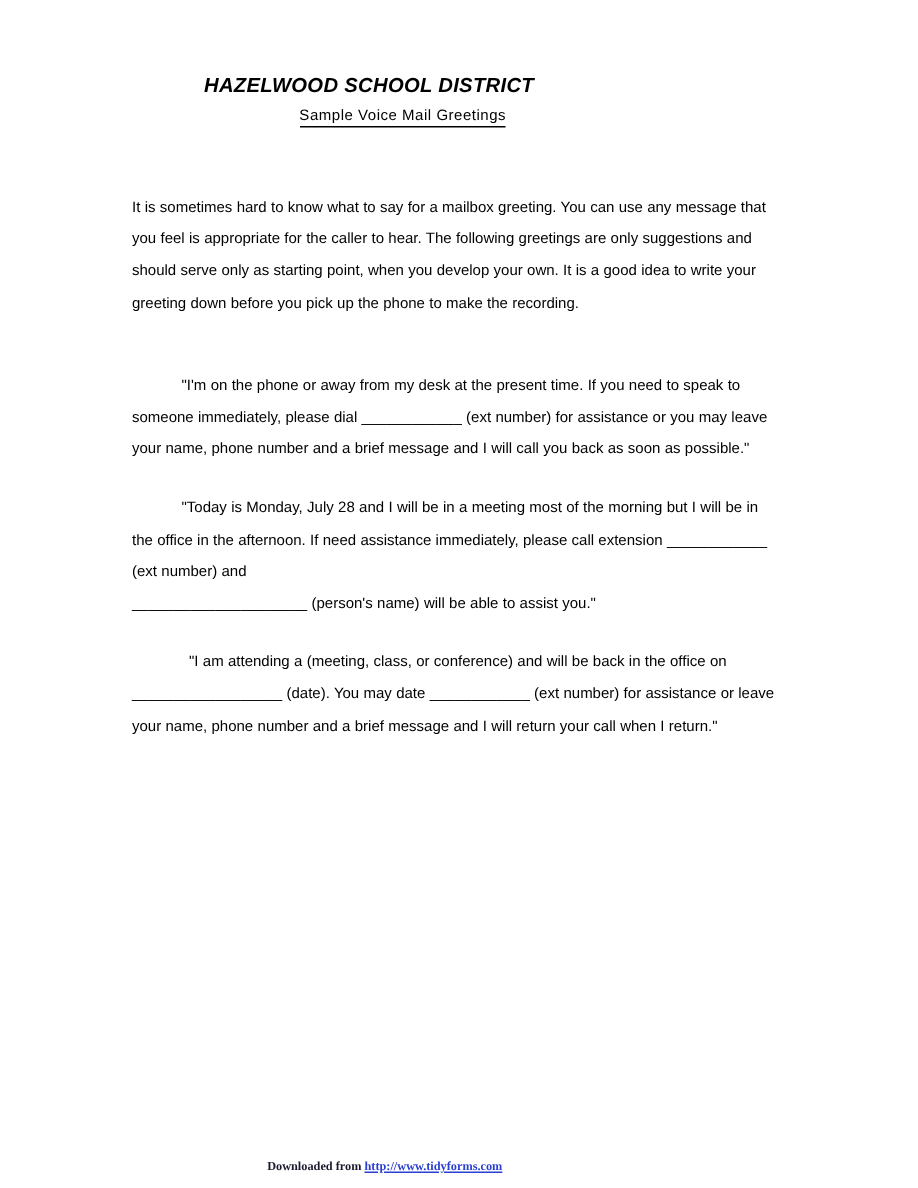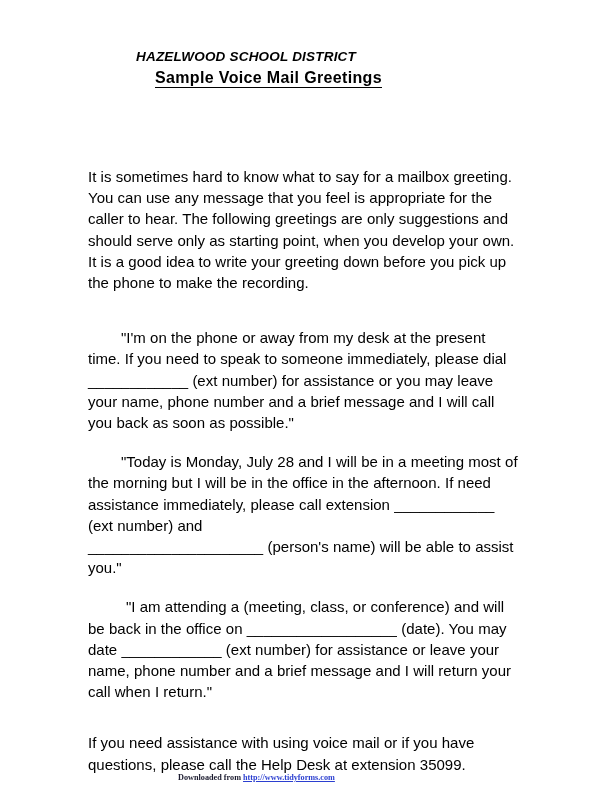--- a/index.html
+++ b/index.html
@@ -30,40 +30,39 @@
   .doc-title {
     font-size: 13.5px;
     font-weight: bold;
     font-style: italic;
     letter-spacing: 0.2px;
     line-height: 18px;
     margin: 0;
     white-space: nowrap;
   }
   .doc-subtitle {
-    font-size: 16px;
-    font-weight: bold;
+    font-size: 10px;
+    font-weight: normal;
     line-height: 20px;
     margin: 2px 0 0 0;
     letter-spacing: 0.35px;
     white-space: nowrap;
     padding-left: 45px;
   }
   .doc-subtitle span {
     border-bottom: 1.6px solid #000;
     padding-bottom: 1px;
   }
   .body-block {
     position: absolute;
     left: 88px;
     width: 432px;
     top: 128px;
-    font-size: 15px;
+    font-size: 10px;
     line-height: 21.2px;
-    margin-top: 38px;
   }
   p.para {
     margin: 0;
     text-align: left;
     word-spacing: 0.1px;
   }
   .gap-intro { height: 34px; }
   .gap-para  { height: 18px; }
   .gap-close { height: 30px; }
   .indent-1 { text-indent: 33px; }
@@ -114,19 +113,18 @@
     <div class="gap-para"></div>
 
     <p class="para indent-1"><span>"Today is Monday, July 28 and I will be in a meeting most of the morning but I will be in the office in the afternoon.  If need assistance immediately, please call extension  </span><span class="blank">____________</span><span> (ext number) and </span><br><span class="blank">_____________________</span><span> (person's name) will be able to assist you."</span></p>
 
     <div class="gap-para"></div>
 
     <p class="para indent-2"><span>"I am attending a (meeting, class, or conference) and will be back in the office on </span><span class="blank">__________________</span><span> (date).  You may date </span><span class="blank">____________</span><span> (ext number) for assistance or leave your name, phone number and a brief message and I will return your call when I return."</span></p>
 
     <div class="gap-close"></div>
 
-    <p class="para">If you need assistance with using voice mail or if you have questions, please call the Help Desk at extension 35099.</p>
 
   </div>
 
   <div class="footer"><span>Downloaded from </span><a class="link" href="#">http://www.tidyforms.com</a></div>
 
 </div>
 
 </body></html>

